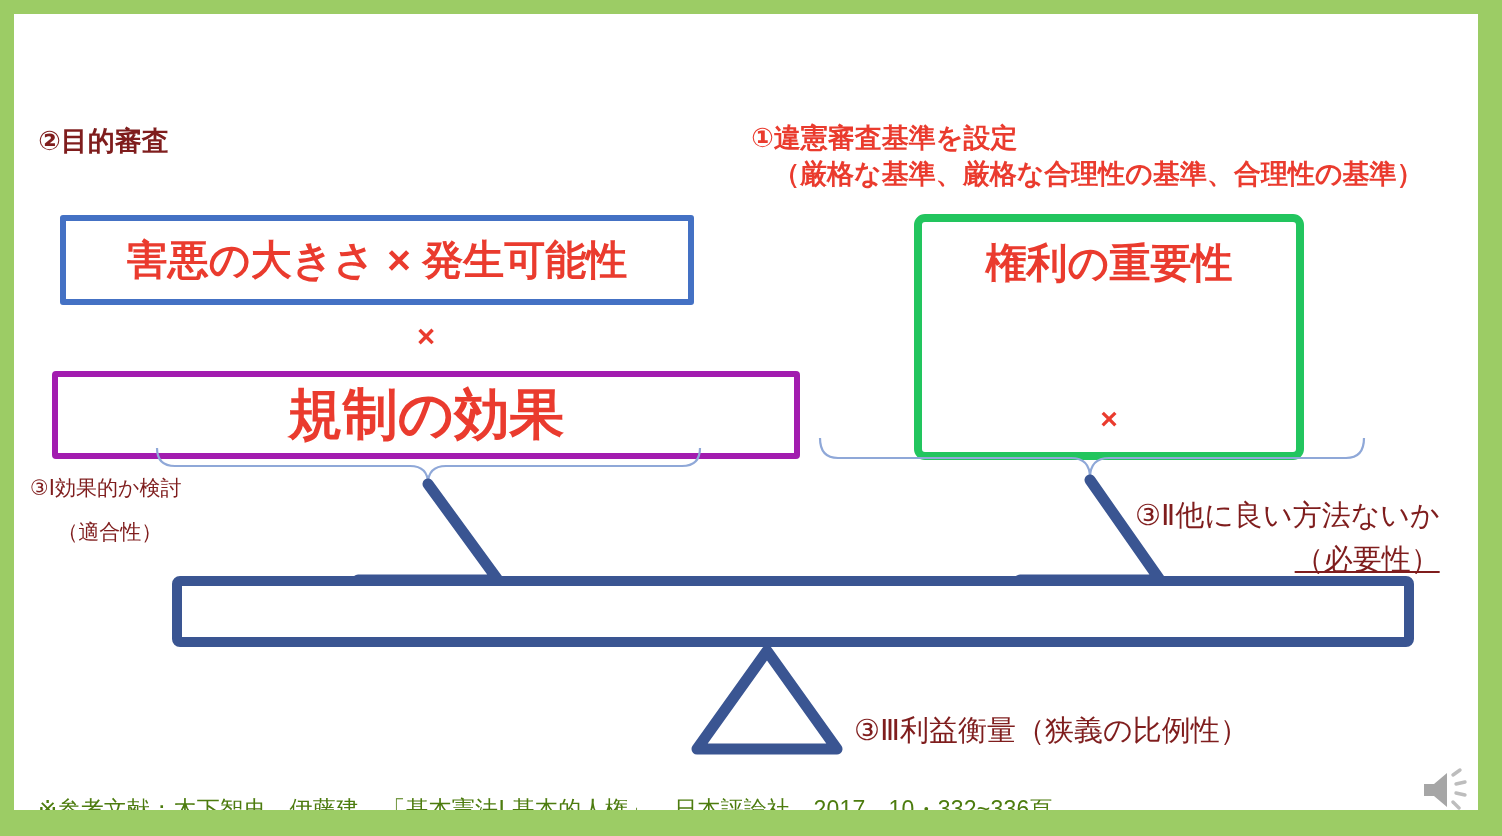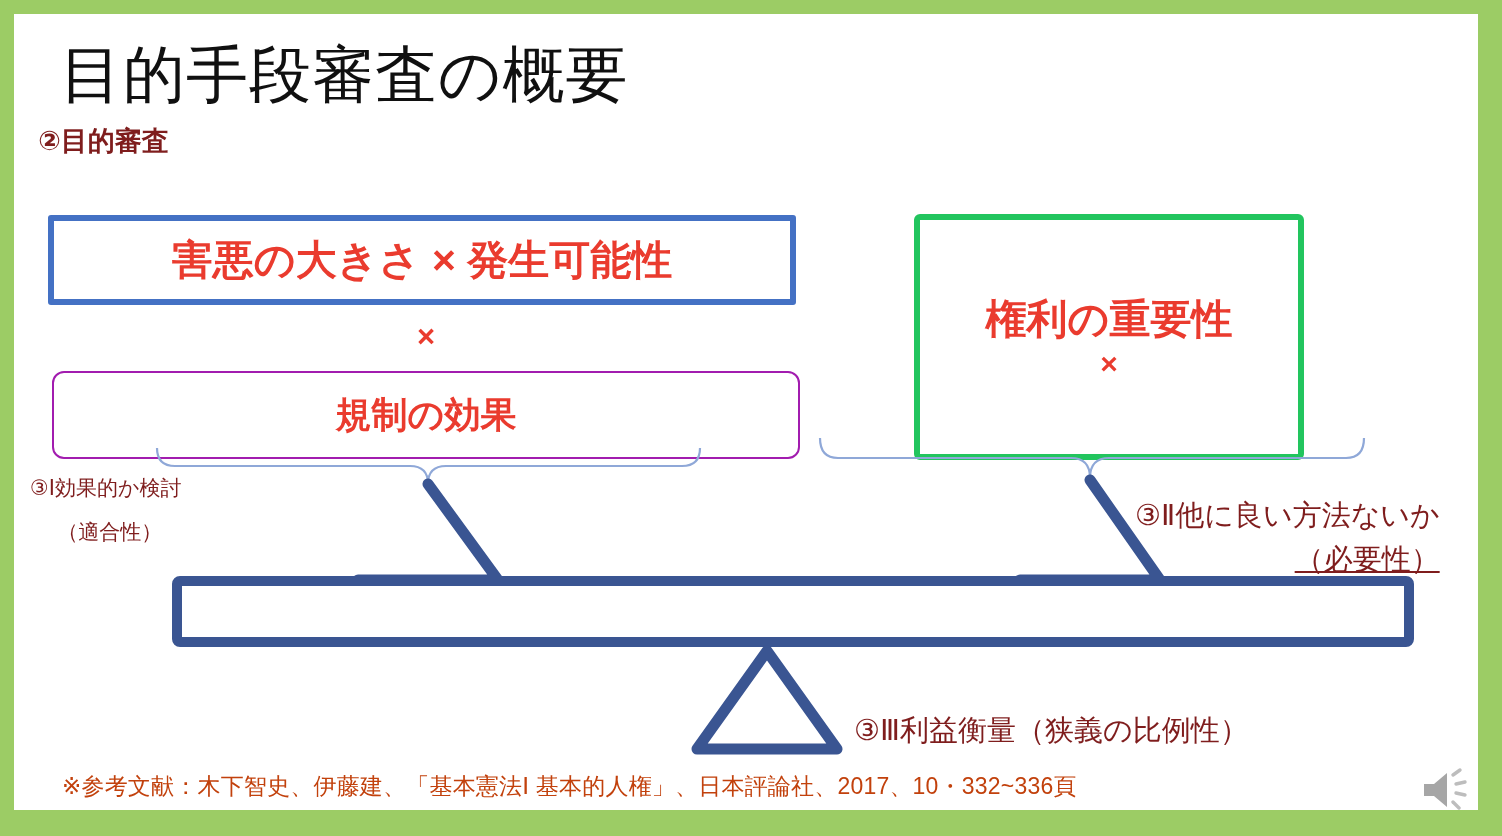--- a/index.html
+++ b/index.html
@@ -95,99 +95,101 @@
     box-sizing: border-box;
     background: #ffffff;
     display: flex;
     flex-direction: column;
     align-items: center;
     justify-content: center;
     color: #ea3b2e;
     font-weight: 700;
   }
   #box-harm {
-    left: 34px;
+    left: 46px;
     top: 201px;
-    width: 748px;
+    width: 634px;
     height: 90px;
     border: 6px solid #4471c4;
     border-radius: 3px;
     font-size: 41px;
   }
   #box-effect {
     left: 38px;
     top: 357px;
     width: 748px;
     height: 88px;
-    border: 2px solid #a21caf;
-    border-radius: 12px;
-    font-size: 36px;
+    border: 6px solid #a21caf;
+    border-radius: 4px;
+    font-size: 55px;
   }
   #times-left {
     position: absolute;
     left: 38px;
     top: 305px;
     width: 748px;
     text-align: center;
     color: #ea3b2e;
     font-size: 31px;
     font-weight: 700;
   }
   #box-right {
     left: 900px;
     top: 200px;
     width: 390px;
     height: 246px;
-    border: 6px solid #22c55e;
-    border-radius: 6px;
+    border: 8px solid #22c55e;
+    border-radius: 11px;
     font-size: 41px;
-    justify-content: center;
+    justify-content: space-between;
     padding: 14px 0 16px 0;
   }
   #box-right .xrow { font-size: 30px; }
 
   
   svg#figure {
     position: absolute;
     left: 0;
     top: 0;
     width: 1464px;
     height: 796px;
     pointer-events: none;
   }
   
   #footnote {
     position: absolute;
     left: 24px;
-    top: 757px;
+    top: 780px;
     font-size: 23px;
-    color: #c2410c;
+    color: #4d7c0f;
     white-space: nowrap;
     letter-spacing: 0.2px;
-    margin-left: 24px;
   }
   
   #audio-icon {
     position: absolute;
     left: 1406px;
     top: 752px;
     width: 58px;
     height: 48px;
   }
 </style>
 </head>
 <body>
 
 <div id="slide">
   <div id="canvas">
 
-    <div id="title">目的手段審査の概要</div>
 
     <div class="anno" id="anno-step2">②目的審査</div>
 
+    <div id="anno-step1">
+      <span>①違憲審査基準を設定</span>
+      <span class="l2">（厳格な基準、厳格な合理性の基準、合理性の基準）</span>
+    </div>
 
     <div class="box" id="box-harm">
       <span>害悪の大きさ × 発生可能性</span>
     </div>
 
     <div id="times-left">×</div>
 
     <div class="box" id="box-effect">
       <span>規制の効果</span>
     </div>

